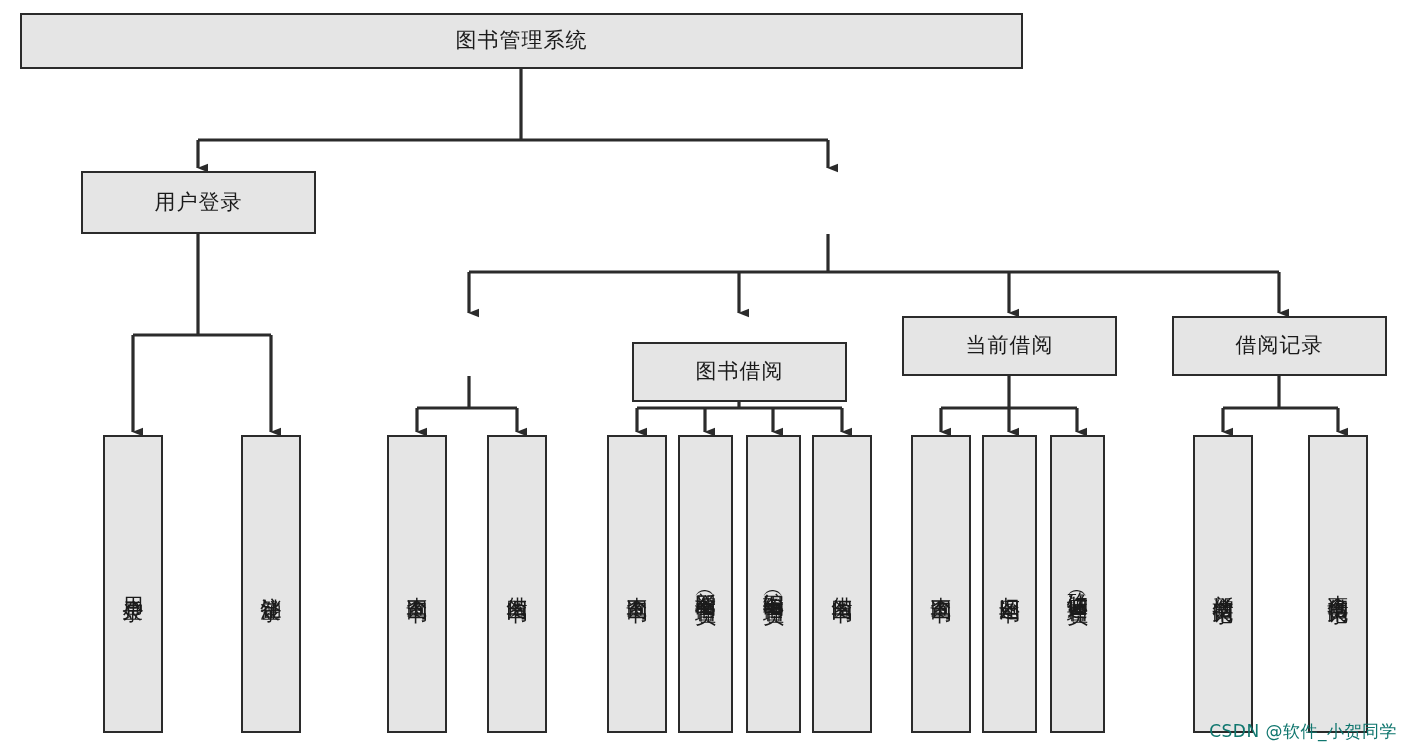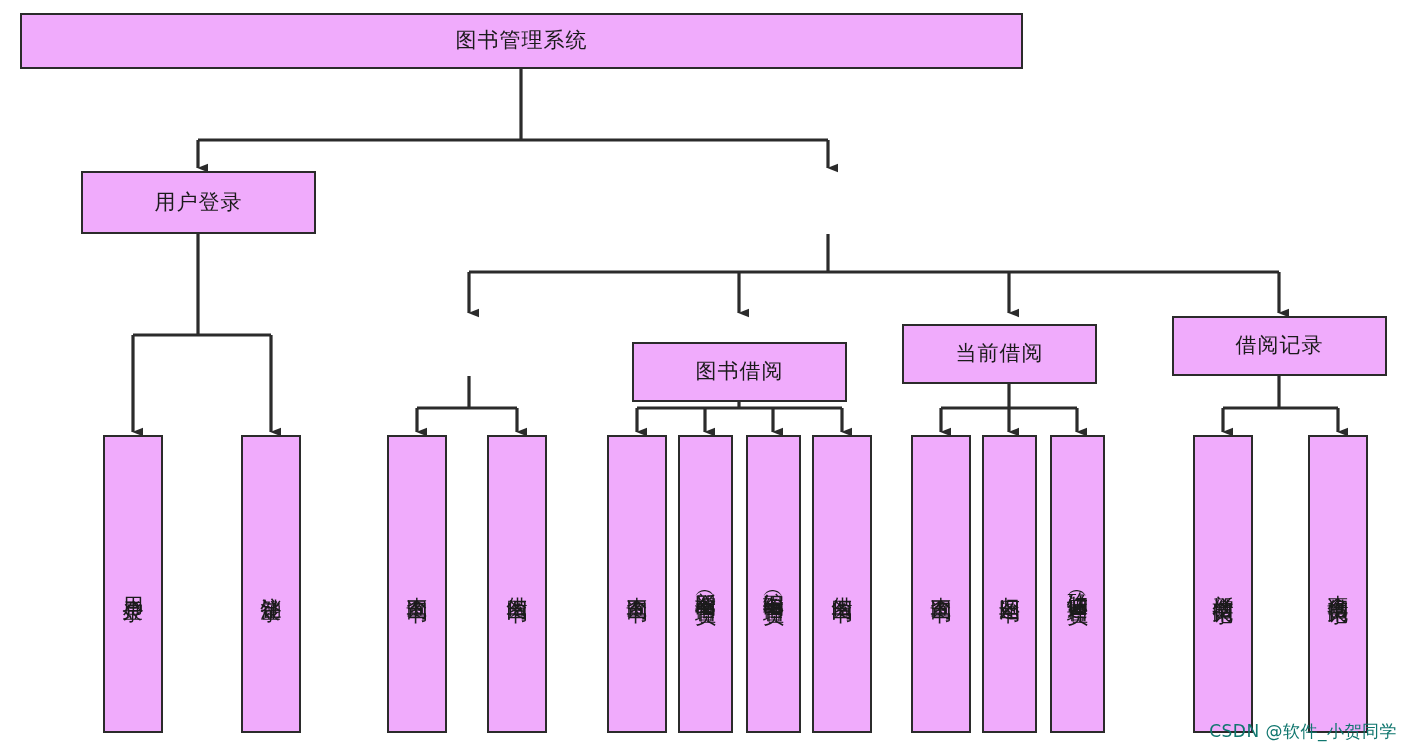--- a/index.html
+++ b/index.html
@@ -21,21 +21,21 @@
     position: absolute;
     left: 0;
     top: 0;
     width: 1405px;
     height: 747px;
   }
   .node-box {
     position: absolute;
     box-sizing: border-box;
     border: 2px solid #2b2b2b;
-    background: #f0abfc;
+    background: #e5e5e5;
     display: flex;
     align-items: center;
     justify-content: center;
     color: #1b1b1b;
   }
   .node-box.horizontal {
     font-size: 21px;
     line-height: 1.2;
     letter-spacing: 1px;
   }
@@ -126,21 +126,21 @@
     <span>图书管理系统</span>
   </div>
 
   <div class="node-box horizontal" style="left:81px; top:171px; width:235px; height:63px;">
     <span>用户登录</span>
   </div>
 
   <div class="node-box horizontal" style="left:632px; top:316px; width:215px; height:60px;margin-top:26px;">
     <span>图书借阅</span>
   </div>
-  <div class="node-box horizontal" style="left:902px; top:324px; width:195px; height:60px;">
+  <div class="node-box horizontal" style="left:902px; top:316px; width:215px; height:60px;">
     <span>当前借阅</span>
   </div>
   <div class="node-box horizontal" style="left:1172px; top:316px; width:215px; height:60px;">
     <span>借阅记录</span>
   </div>
 
   <div class="node-box vertical" style="left:103px; top:435px; width:60px; height:298px;">
     <span>用户登录</span>
   </div>
   <div class="node-box vertical" style="left:241px; top:435px; width:60px; height:298px;">

